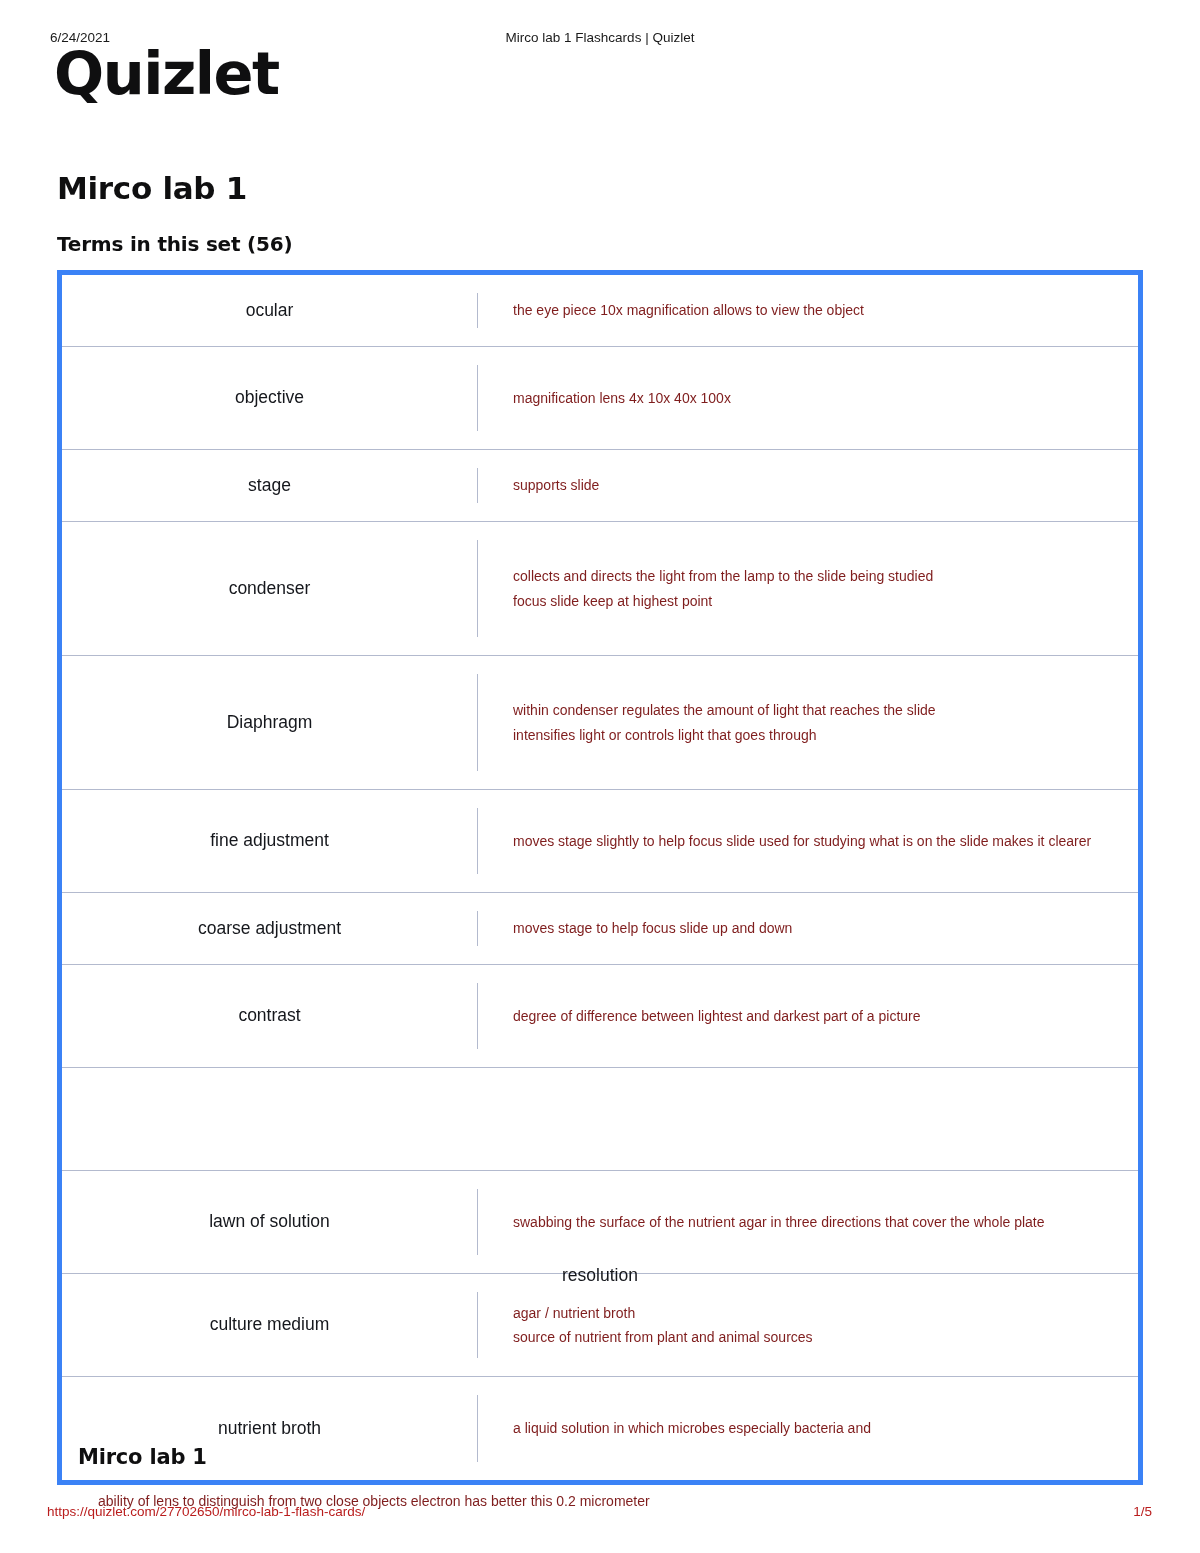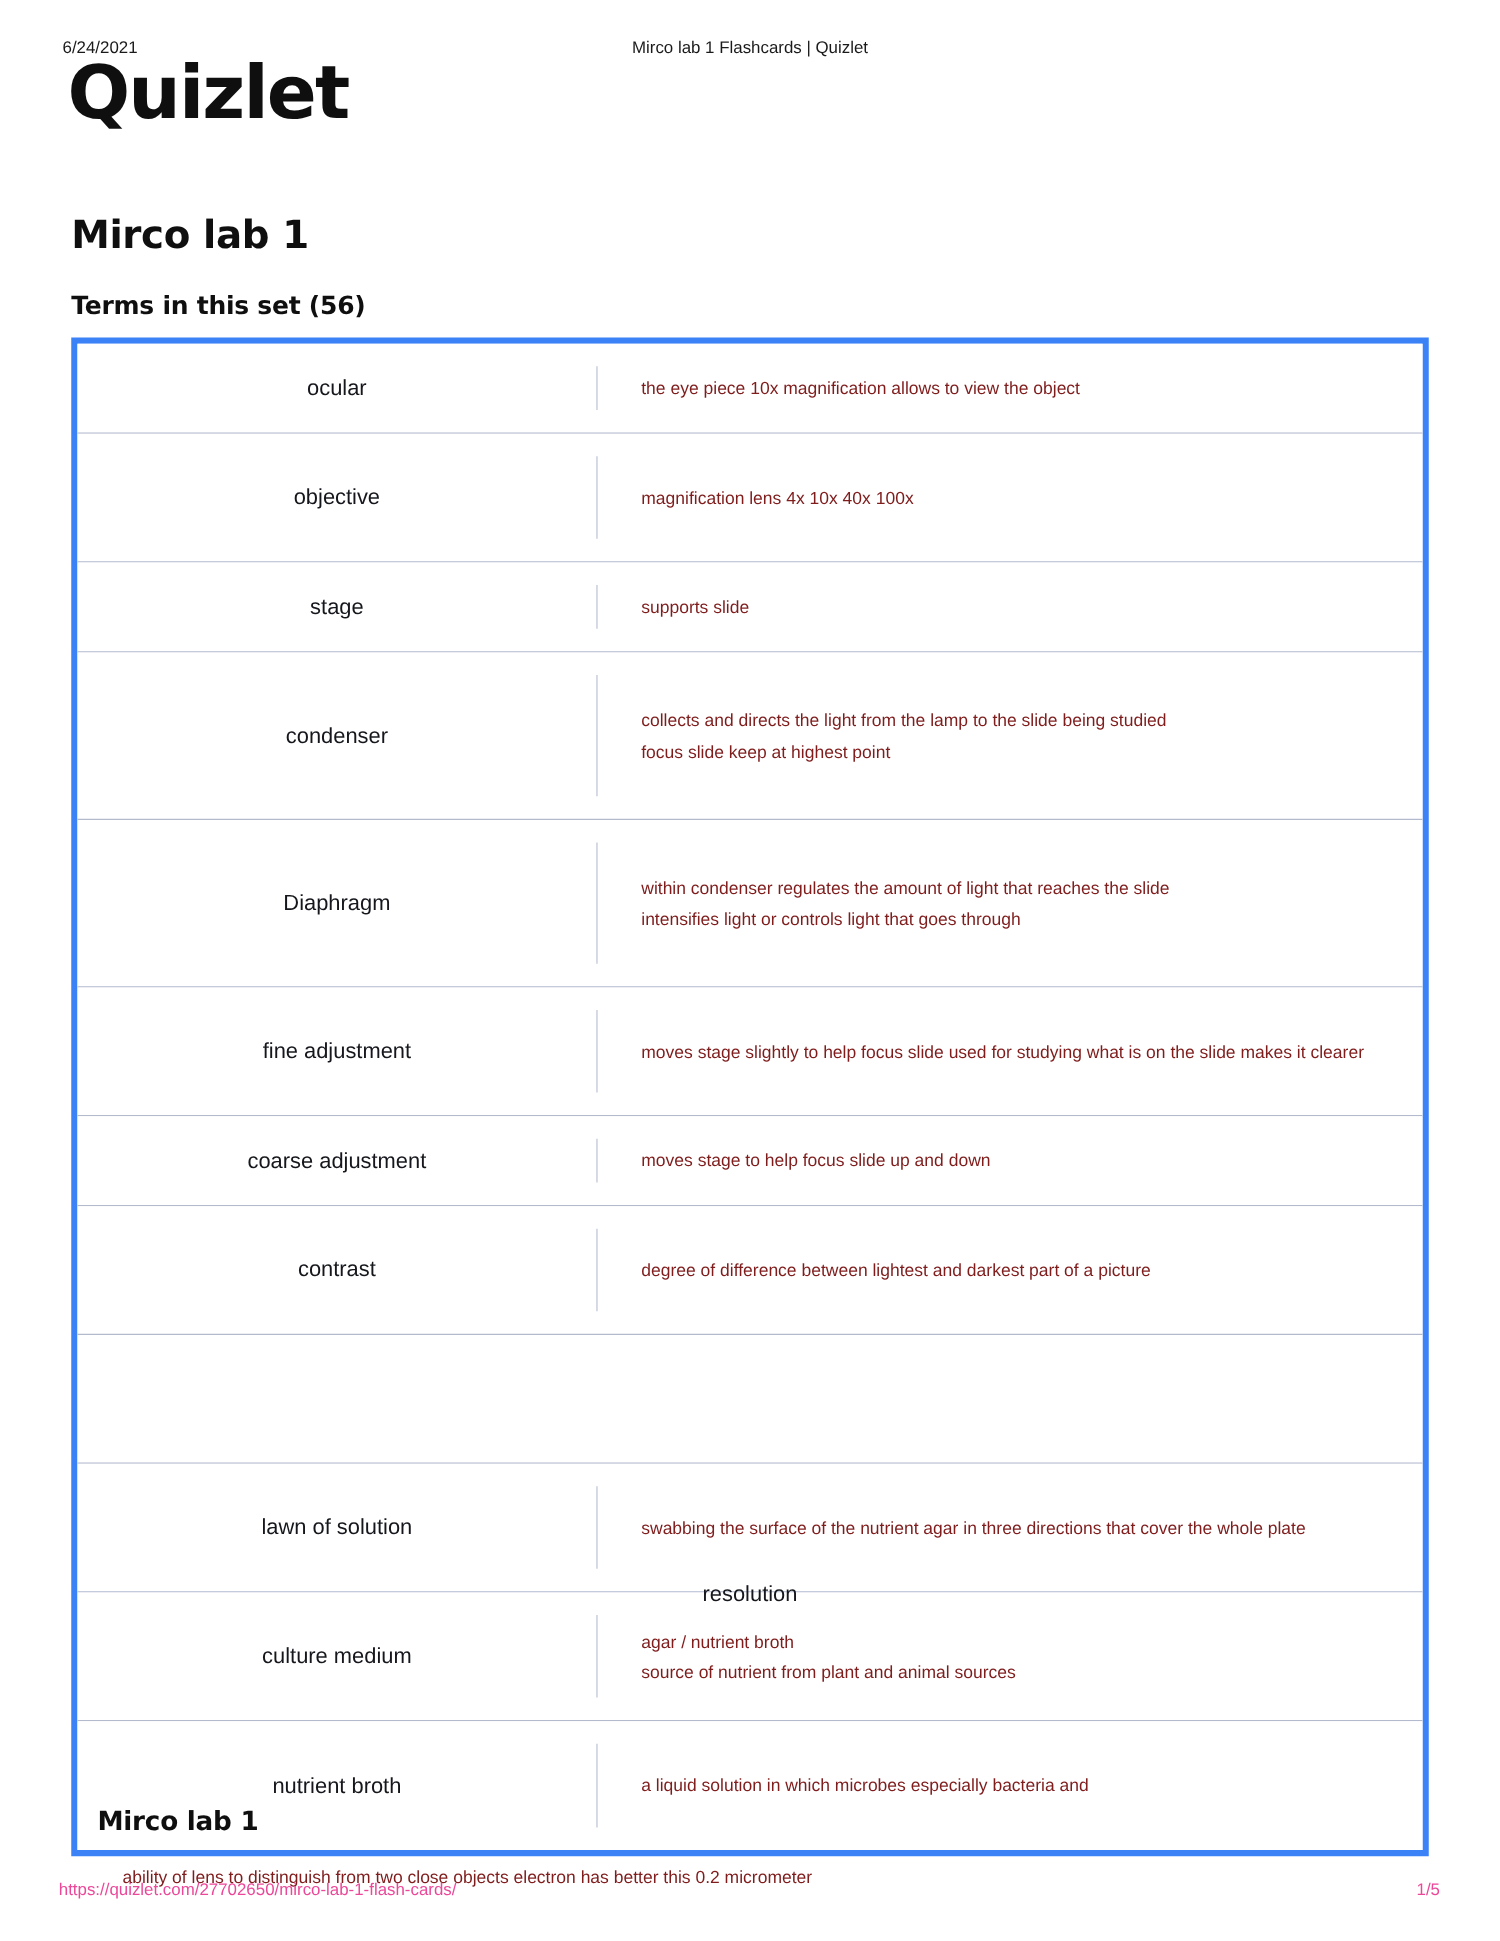--- a/index.html
+++ b/index.html
@@ -166,21 +166,21 @@
     color: #0f0f10;
   }
 
   .print-footer {
     position: absolute;
     left: 0;
     top: 1504px;
     width: 1200px;
     height: 18px;
     font-size: 13.5px;
-    color: #ec4899;
+    color: #b91c1c;
   }
   .print-footer .pf-url {
     position: absolute;
     left: 47px;
     top: 0;
     white-space: nowrap;
   }
   .print-footer .pf-page {
     position: absolute;
     right: 48px;

